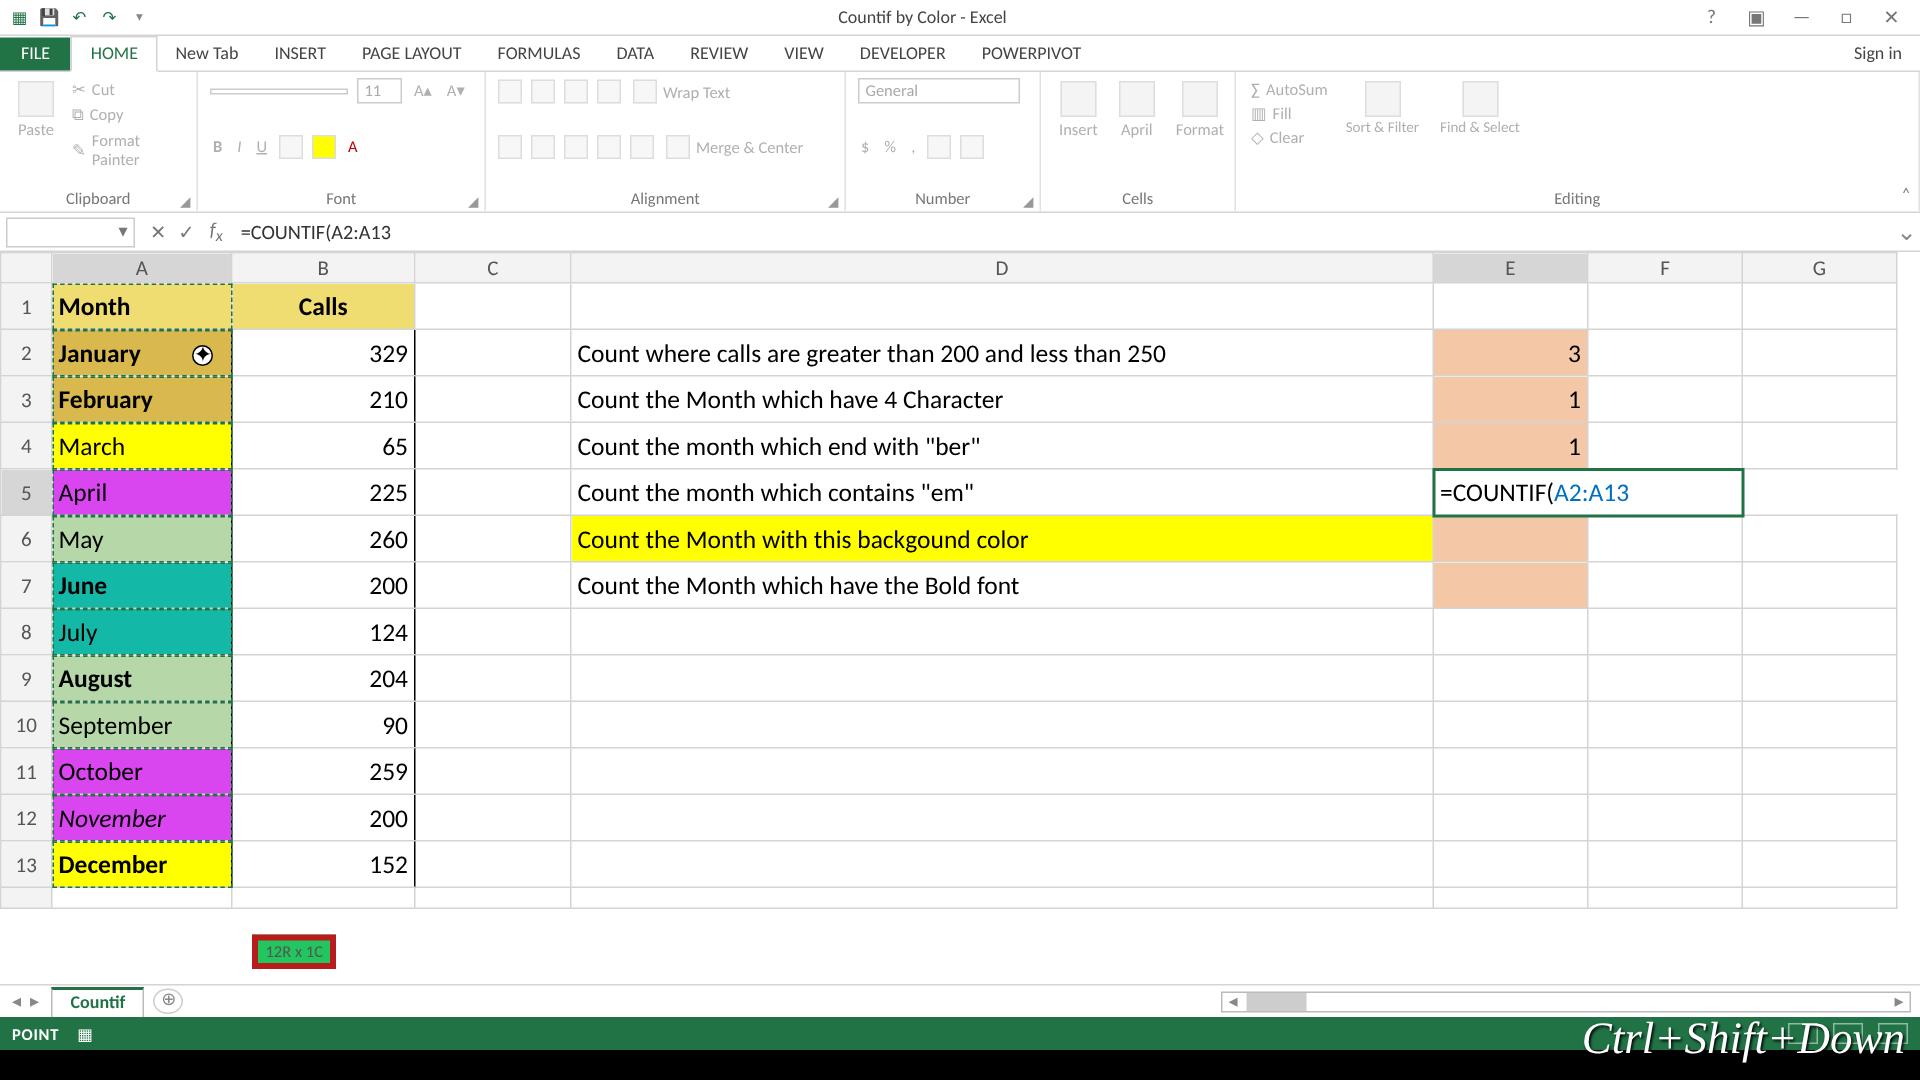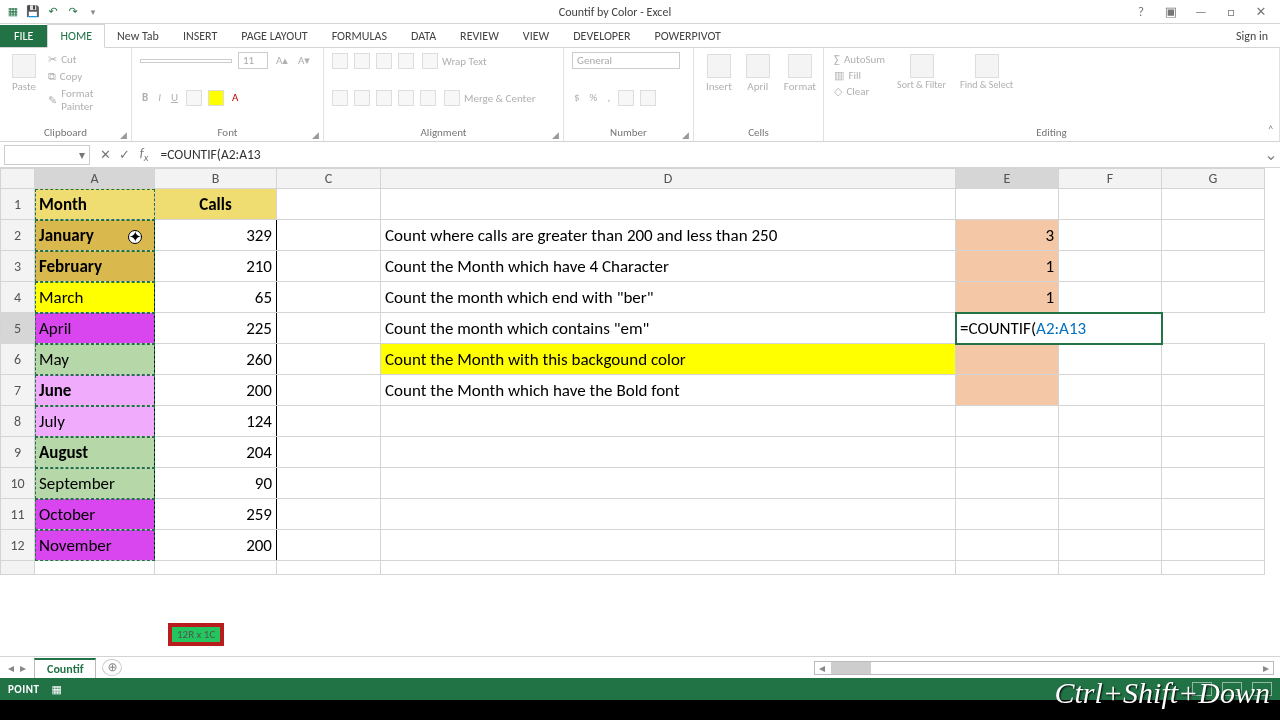--- a/index.html
+++ b/index.html
@@ -64,21 +64,21 @@
   .colG { width:103px; }
 
   .hdr { background:#f0dd72; font-weight:bold; text-align:left;}
   .hdr.center { text-align:center; }
   .marching { outline:1.5px dashed #217346; outline-offset:-1px; }
 
   .c-darkyellow { background:#d9b94e; }
   .c-green { background:#b6d7a8; }
   .c-yellow { background:#ffff00; }
   .c-orange { background:#d946ef; }
-  .c-lightyellow { background:#f0abfc; }
+  .c-lightyellow { background:#14b8a6; }
 
   .num { text-align:right; padding-right:18px;}
   .bold { font-weight:bold; }
 
   .result-bg { background:#f4c7a6; }
   .editing-cell { background:#fff !important; font-size:16px; position:relative; outline:2px solid #217346; outline-offset:-1px; }
   .tooltip { position:absolute; top:100%; left:10px; background:#ffffe1; border:1px solid #888; font-size:12px; padding:2px 6px; white-space:nowrap; z-index:5; color:#444;}
   .cursor-plus { position:absolute; font-size:15px; color:#000; background:#fff; border:1px solid #000; border-radius:50%; width:14px; height:14px; line-height:11px; text-align:center; z-index:3; font-family:Arial; }
   .sel-tip { position:absolute; background:#22c55e; border:4px solid #b91c1c; font-size:11px; padding:1px 5px; color:#555; z-index:4;}
 
@@ -410,22 +410,32 @@
             <td class="c-orange marching" style="border-right: 1px solid rgb(0, 0, 0); border-left: 1px solid rgb(0, 0, 0);">October</td>
             <td class="num" style="border-right: 1px solid rgb(0, 0, 0);">259</td>
             <td></td>
             <td></td>
             <td></td>
             <td></td>
             <td></td>
           </tr>
           <tr>
             <th>12</th>
-            <td class="c-orange marching" style="border-right: 1px solid rgb(0, 0, 0); border-left: 1px solid rgb(0, 0, 0);">November</td>
+            <td class="c-orange marching" style="border-right: 1px solid rgb(0, 0, 0); border-left: 1px solid rgb(0, 0, 0); font-style: italic;">November</td>
             <td class="num" style="border-right: 1px solid rgb(0, 0, 0);">200</td>
+            <td></td>
+            <td></td>
+            <td></td>
+            <td></td>
+            <td></td>
+          </tr>
+          <tr>
+            <th>13</th>
+            <td class="c-yellow marching bold" style="border-right: 1px solid rgb(0, 0, 0); border-left: 1px solid rgb(0, 0, 0);">December</td>
+            <td class="num" style="border-right: 1px solid rgb(0, 0, 0);">152</td>
             <td></td>
             <td></td>
             <td></td>
             <td></td>
             <td></td>
           </tr>
           <tr>
             <th style="height: 14px;"></th>
             <td style="height: 14px;"></td>
             <td style="height: 14px;"></td>

